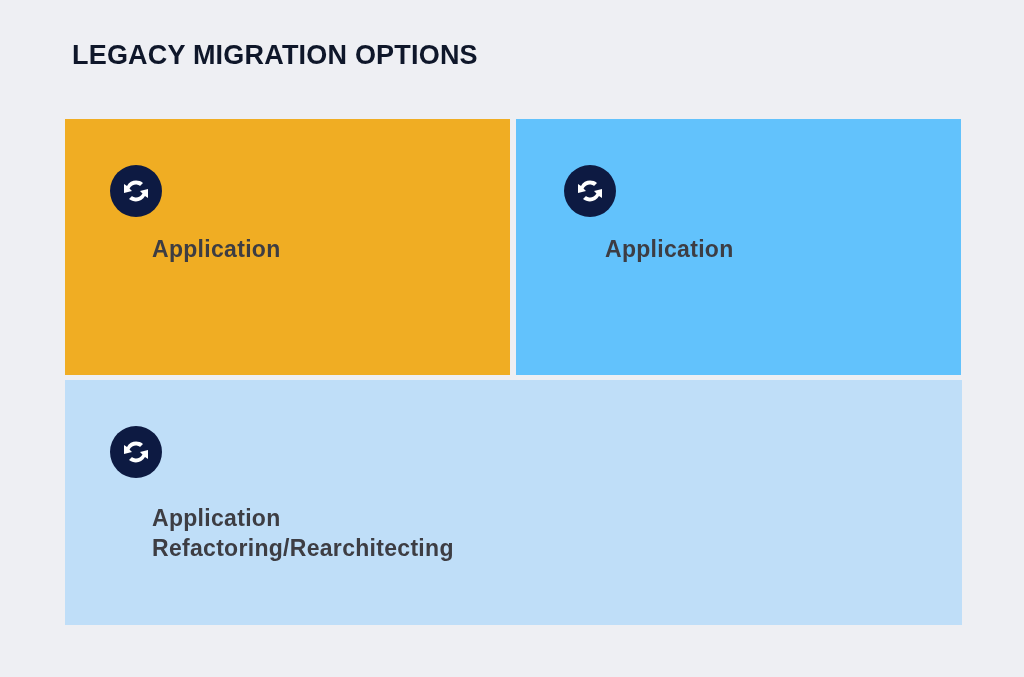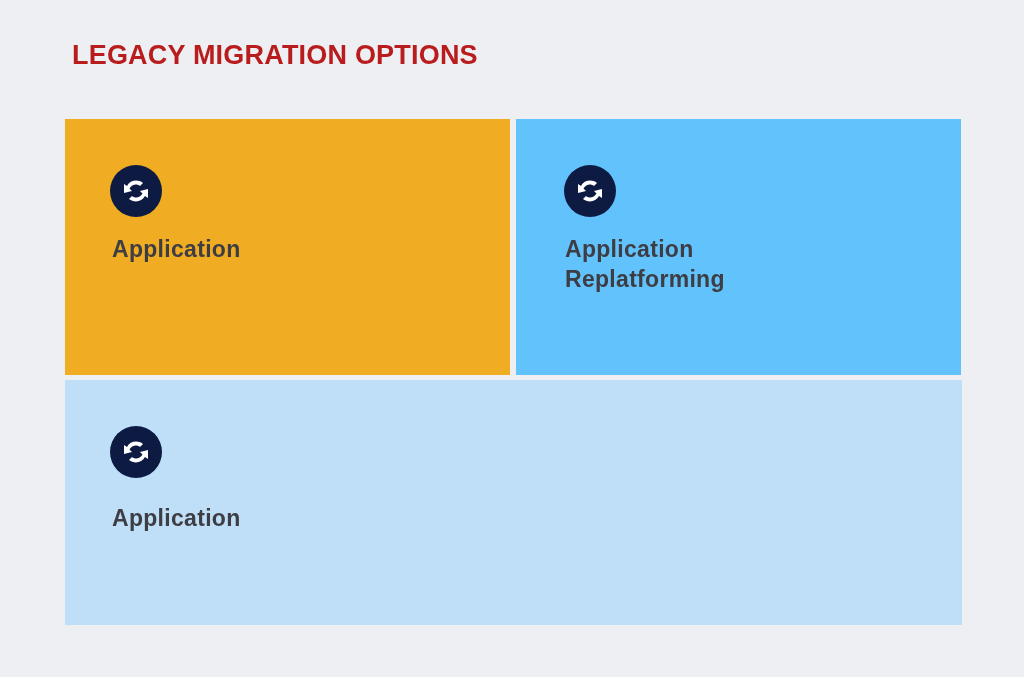--- a/index.html
+++ b/index.html
@@ -1,21 +1,21 @@
 <!DOCTYPE html>
 <html><head>
 <meta charset="utf-8">
 <style>
   html,body{margin:0;padding:0;}
   body{width:1024px;height:677px;background:#eeeff3;position:relative;overflow:hidden;font-family:"Liberation Sans","DejaVu Sans",sans-serif;}
-  .title{position:absolute;left:72px;top:40px;font-size:27px;font-weight:bold;color:#b91c1c;letter-spacing:0.2px;}
+  .title{position:absolute;left:72px;top:40px;font-size:27px;font-weight:bold;color:#0f172a;letter-spacing:0.2px;}
   .card{position:absolute;box-sizing:border-box;}
   .card .icon{position:absolute;width:52px;height:52px;border-radius:50%;background:#0d1a42;display:flex;align-items:center;justify-content:center;}
   .card .label{position:absolute;font-size:23px;line-height:30px;color:#3d3d43;font-weight:bold;letter-spacing:0.3px;}
-  .card .label span{display:block;}
+  .card .label span{display:block;margin-left:40px;}
   #c1{left:65px;top:119px;width:445px;height:256px;background:#f0ad23;}
   #c2{left:516px;top:119px;width:445px;height:256px;background:#62c2fc;}
   #c3{left:65px;top:380px;width:897px;height:245px;background:#bfdef8;}
   .icon svg{width:34px;height:34px;}
 </style>
 </head>
 <body>
 
 <div class="title">LEGACY MIGRATION OPTIONS</div>
 
@@ -33,27 +33,27 @@
 
 <div class="card" id="c2">
   <div class="icon" style="left:48px;top:46px;">
     <svg viewBox="0 0 34 34">
         <path d="M24 9 C19 5 11 6 8 12 L5 10 L5 19 L13 17 L10.5 14.5 C13 10 18 9.5 21 12 Z" fill="#fff"></path>
         <path d="M10 25 C15 29 23 28 26 22 L29 24 L29 15 L21 17 L23.5 19.5 C21 24 16 24.5 13 22 Z" fill="#fff"></path>
       </svg>
   </div>
   <div class="label" style="left:49px;top:115px;">
     <span>Application</span>
-    <span>Replatforming</span>
   </div>
 </div>
 
 <div class="card" id="c3">
   <div class="icon" style="left:45px;top:46px;">
     <svg viewBox="0 0 34 34">
         <path d="M24 9 C19 5 11 6 8 12 L5 10 L5 19 L13 17 L10.5 14.5 C13 10 18 9.5 21 12 Z" fill="#fff"></path>
         <path d="M10 25 C15 29 23 28 26 22 L29 24 L29 15 L21 17 L23.5 19.5 C21 24 16 24.5 13 22 Z" fill="#fff"></path>
       </svg>
   </div>
   <div class="label" style="left:47px;top:123px;">
     <span>Application</span>
+    <span>Refactoring/Rearchitecting</span>
   </div>
 </div>
 
 </body></html>

